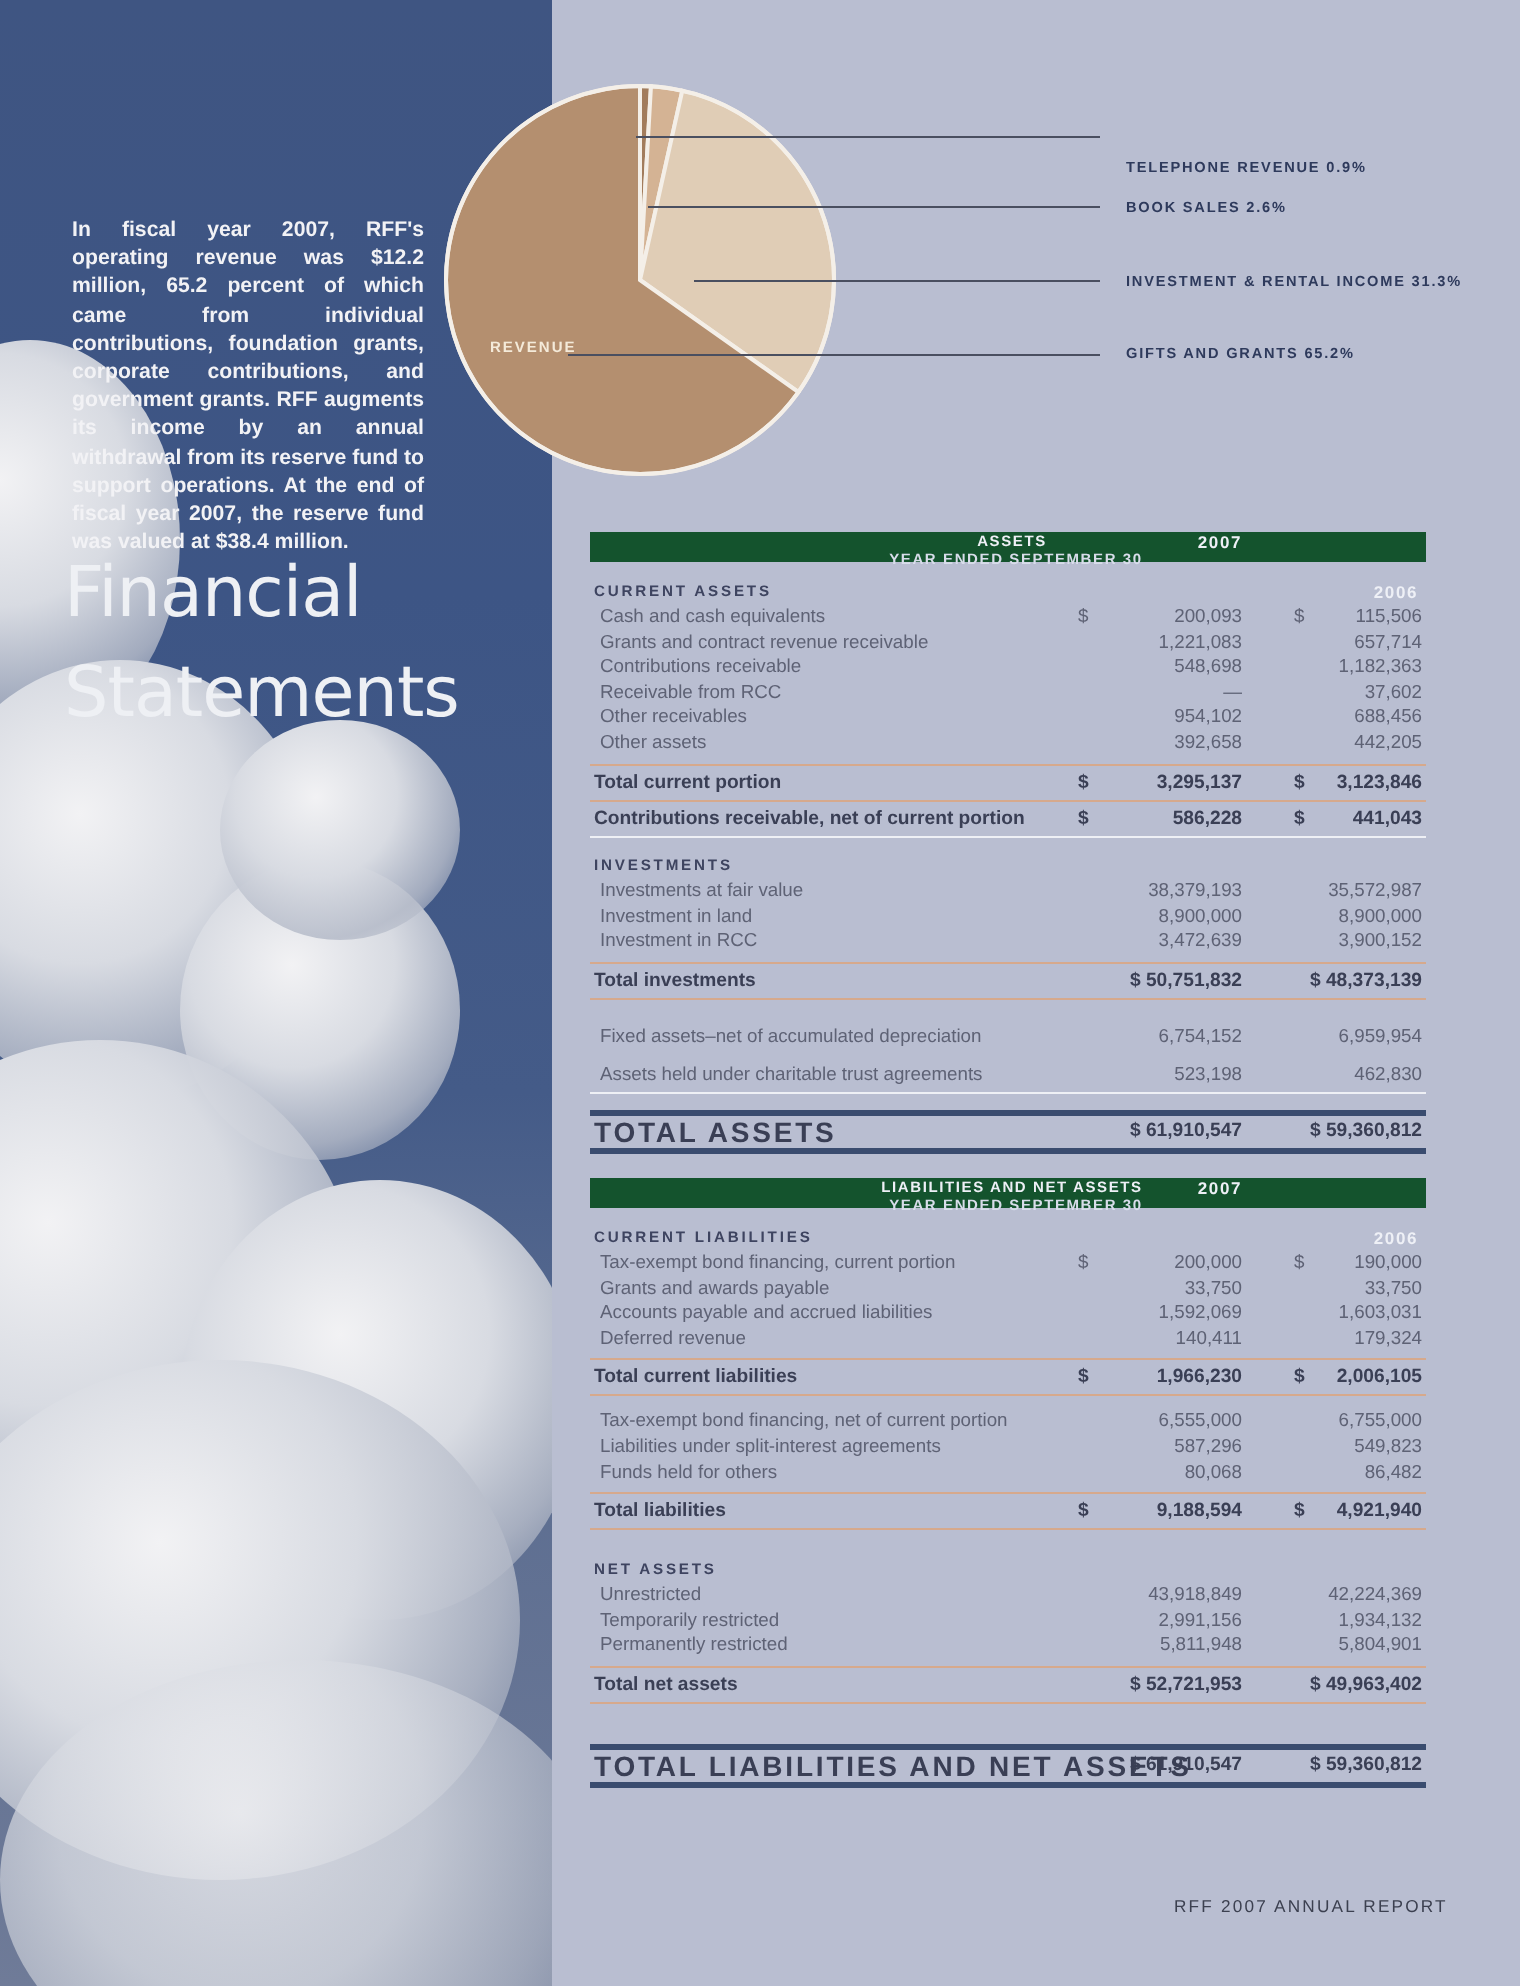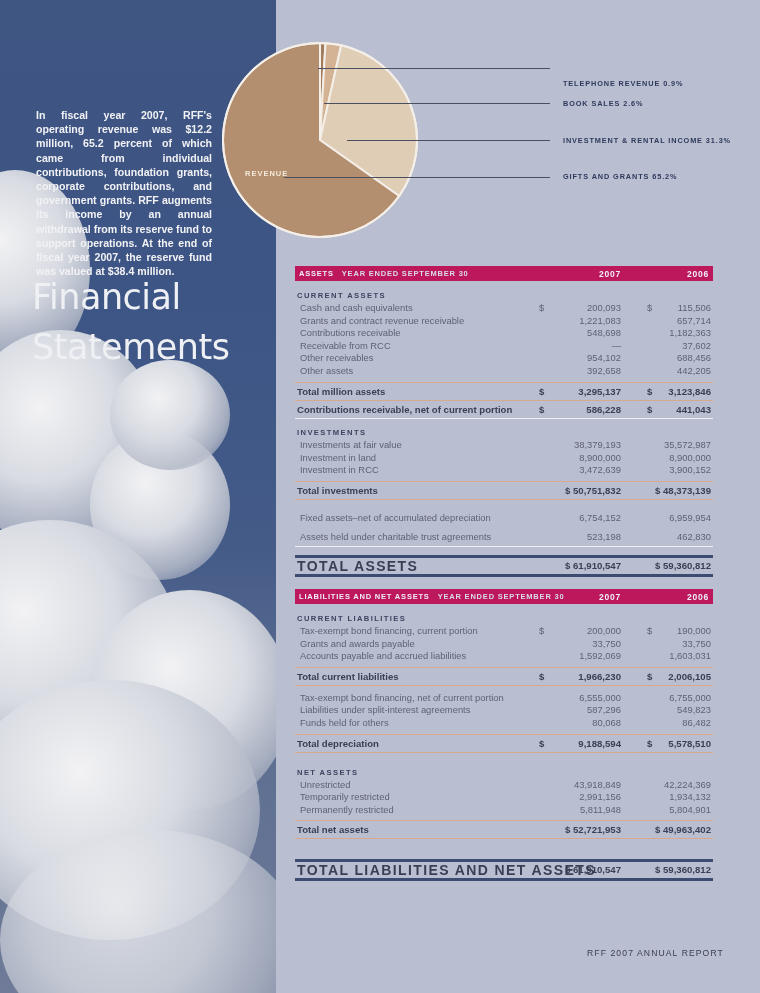--- a/index.html
+++ b/index.html
@@ -7,25 +7,25 @@
   .left { position:absolute; left:0; top:0; width:276px; height:993px; background:linear-gradient(180deg,#3f5582 0%,#3d5585 30%,#445b88 55%,#5a6c90 70%,#6f7b98 100%); overflow:hidden; }
   .cloud { position:absolute; border-radius:50%; background:radial-gradient(circle at 40% 35%, #f2f2f4 0%, #d8dbe2 40%, rgba(180,186,200,0.85) 70%, rgba(150,158,178,0) 100%); }
   .right { position:absolute; left:276px; top:0; width:484px; height:993px; background:#b9bed1; }
   .intro { position:absolute; left:36px; top:64px; width:176px; color:#f2f2f5; font-size:10.6px; line-height:14.2px; font-weight:bold; text-align:justify;margin-top:44px; }
   .title { position:absolute; left:32px; top:272px; color:#eef0f4; font-family:"DejaVu Sans", sans-serif; font-size:35px; line-height:50px; font-weight:normal; letter-spacing:-0.5px; }
   .pie-wrap { position:absolute; left:220px; top:40px; width:200px; height:200px; }
   .pie-label-center { position:absolute; left:245px; top:121px; color:#f4ead9; font-size:7.5px; font-weight:bold; letter-spacing:1px;margin-top:48px; }
   .leader { position:absolute; height:1.4px; background:#4a4f60; }
   .pie-legend { position:absolute; left:563px; color:#2e3a5c; font-size:7.3px; font-weight:bold; letter-spacing:0.9px; white-space:nowrap; }
   .tbl { position:absolute; left:295px; width:418px; }
-  .tbl-head { background:#be185d; color:#eef0f6; height:15px; display:flex; align-items:center; font-size:7.5px; font-weight:bold; letter-spacing:0.8px; position:relative; }
+  .tbl-head { background:#14532d; color:#eef0f6; height:15px; display:flex; align-items:center; font-size:7.5px; font-weight:bold; letter-spacing:0.8px; position:relative;flex-direction:column; }
   .tbl-head .h-title { padding-left:4px; }
   .tbl-head .h-sub { margin-left:8px; font-weight:bold; color:#d8ddea; }
   .tbl-head .y1 { position:absolute; left:276px; width:50px; text-align:right; font-size:8.5px; }
-  .tbl-head .y2 { position:absolute; right:4px; font-size:8.5px; }
+  .tbl-head .y2 { position:absolute; right:4px; font-size:8.5px;margin-top:25px; }
   .row { position:relative; height:12.6px; font-size:9.4px; color:#5e6275; line-height:12.6px; }
   .row .lbl { position:absolute; left:5px; white-space:nowrap; }
   .row .d1 { position:absolute; left:244px; }
   .row .v1 { position:absolute; left:250px; width:76px; text-align:right; }
   .row .d2 { position:absolute; left:352px; }
   .row .v2 { position:absolute; right:2px; width:76px; text-align:right; }
   .sec { font-size:7.6px; font-weight:bold; color:#3e4460; letter-spacing:1.4px; height:12px; line-height:12px; padding-left:2px; }
   .tot { position:relative; height:17px; line-height:17px; font-size:9.6px; font-weight:bold; color:#3a3f55; border-top:1.5px solid #d6a98c; border-bottom:1.5px solid #d6a98c; }
   .tot .lbl { position:absolute; left:2px; }
   .tot .d1 { position:absolute; left:244px; }
@@ -133,21 +133,21 @@
       <div class="row">
         <span class="lbl">Other assets</span>
         <span class="d1"></span>
         <span class="v1">392,658</span>
         <span class="d2"></span>
         <span class="v2">442,205</span>
       </div>
     </div>
   <div style="height:4px"></div>
   <div class="tot">
-    <span class="lbl">Total million assets</span>
+    <span class="lbl">Total current portion</span>
     <span class="d1">$</span>
     <span class="v1">3,295,137</span>
     <span class="d2">$</span>
     <span class="v2">3,123,846</span>
   </div>
   <div class="tot" style="border-top:none;border-bottom:none;">
     <span class="lbl">Contributions receivable, net of current portion</span>
     <span class="d1">$</span>
     <span class="v1">586,228</span>
     <span class="d2">$</span>
@@ -229,20 +229,27 @@
         <span class="d2"></span>
         <span class="v2">33,750</span>
       </div>
       <div class="row">
         <span class="lbl">Accounts payable and accrued liabilities</span>
         <span class="d1"></span>
         <span class="v1">1,592,069</span>
         <span class="d2"></span>
         <span class="v2">1,603,031</span>
       </div>
+      <div class="row">
+        <span class="lbl">Deferred revenue</span>
+        <span class="d1"></span>
+        <span class="v1">140,411</span>
+        <span class="d2"></span>
+        <span class="v2">179,324</span>
+      </div>
     </div>
   <div style="height:4px"></div>
   <div class="tot">
     <span class="lbl">Total current liabilities</span>
     <span class="d1">$</span>
     <span class="v1">1,966,230</span>
     <span class="d2">$</span>
     <span class="v2">2,006,105</span>
   </div>
   <div style="height:6px"></div>
@@ -264,25 +271,25 @@
       <div class="row">
         <span class="lbl">Funds held for others</span>
         <span class="d1"></span>
         <span class="v1">80,068</span>
         <span class="d2"></span>
         <span class="v2">86,482</span>
       </div>
     </div>
   <div style="height:4px"></div>
   <div class="tot">
-    <span class="lbl">Total depreciation</span>
+    <span class="lbl">Total liabilities</span>
     <span class="d1">$</span>
     <span class="v1">9,188,594</span>
     <span class="d2">$</span>
-    <span class="v2">5,578,510</span>
+    <span class="v2">4,921,940</span>
   </div>
   <div style="height:14px"></div>
   <div class="sec">NET ASSETS</div>
   <div id="liab-net">
       <div class="row">
         <span class="lbl">Unrestricted</span>
         <span class="d1"></span>
         <span class="v1">43,918,849</span>
         <span class="d2"></span>
         <span class="v2">42,224,369</span>

